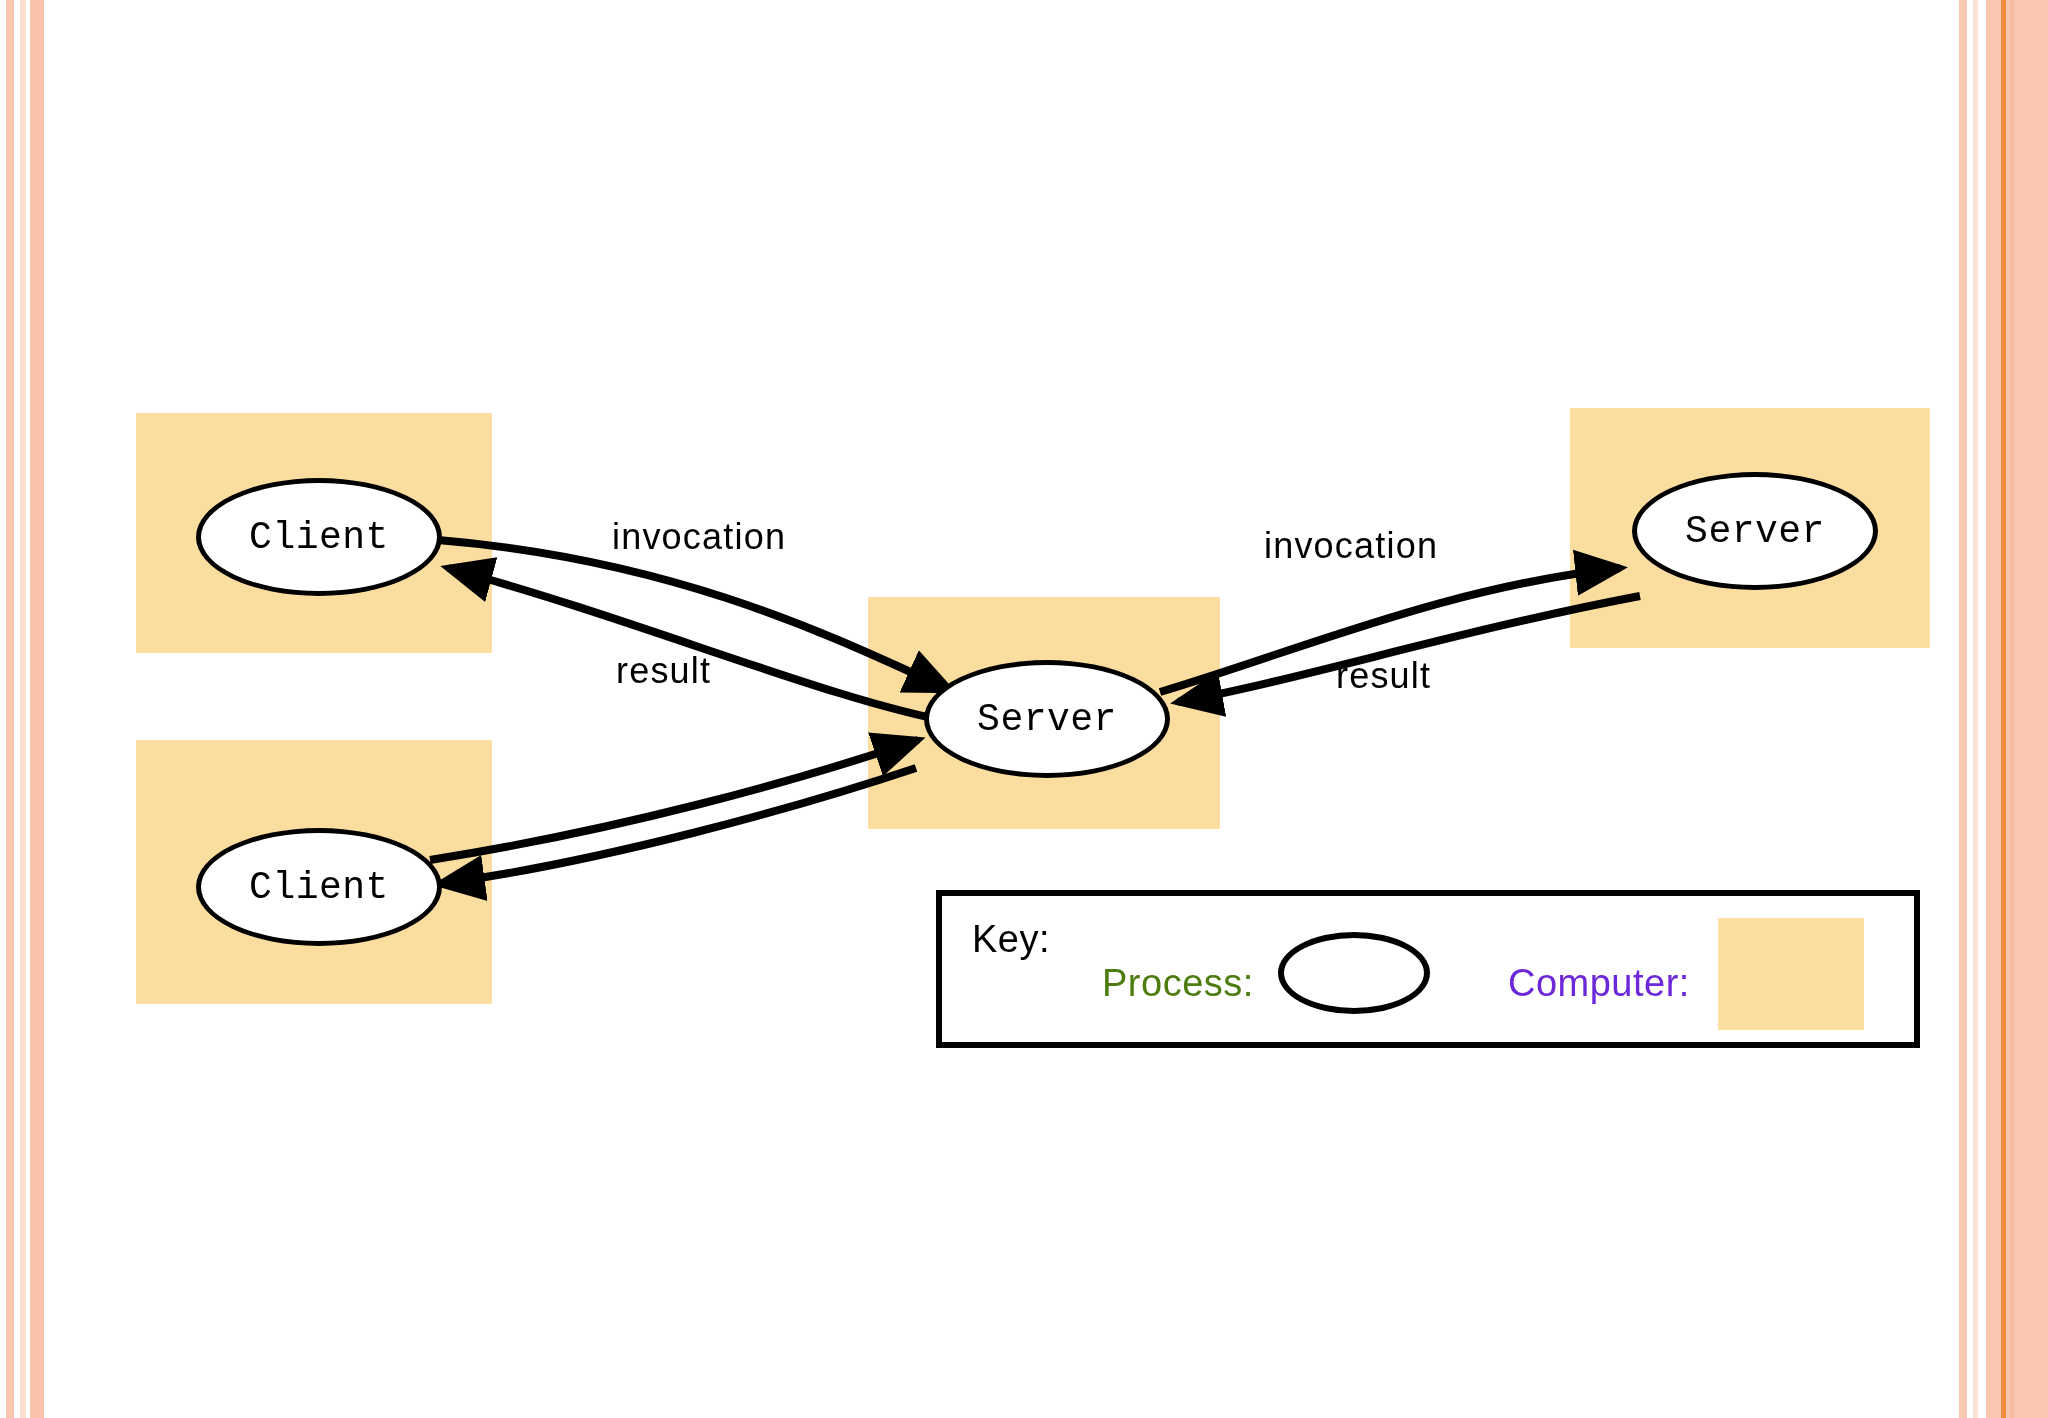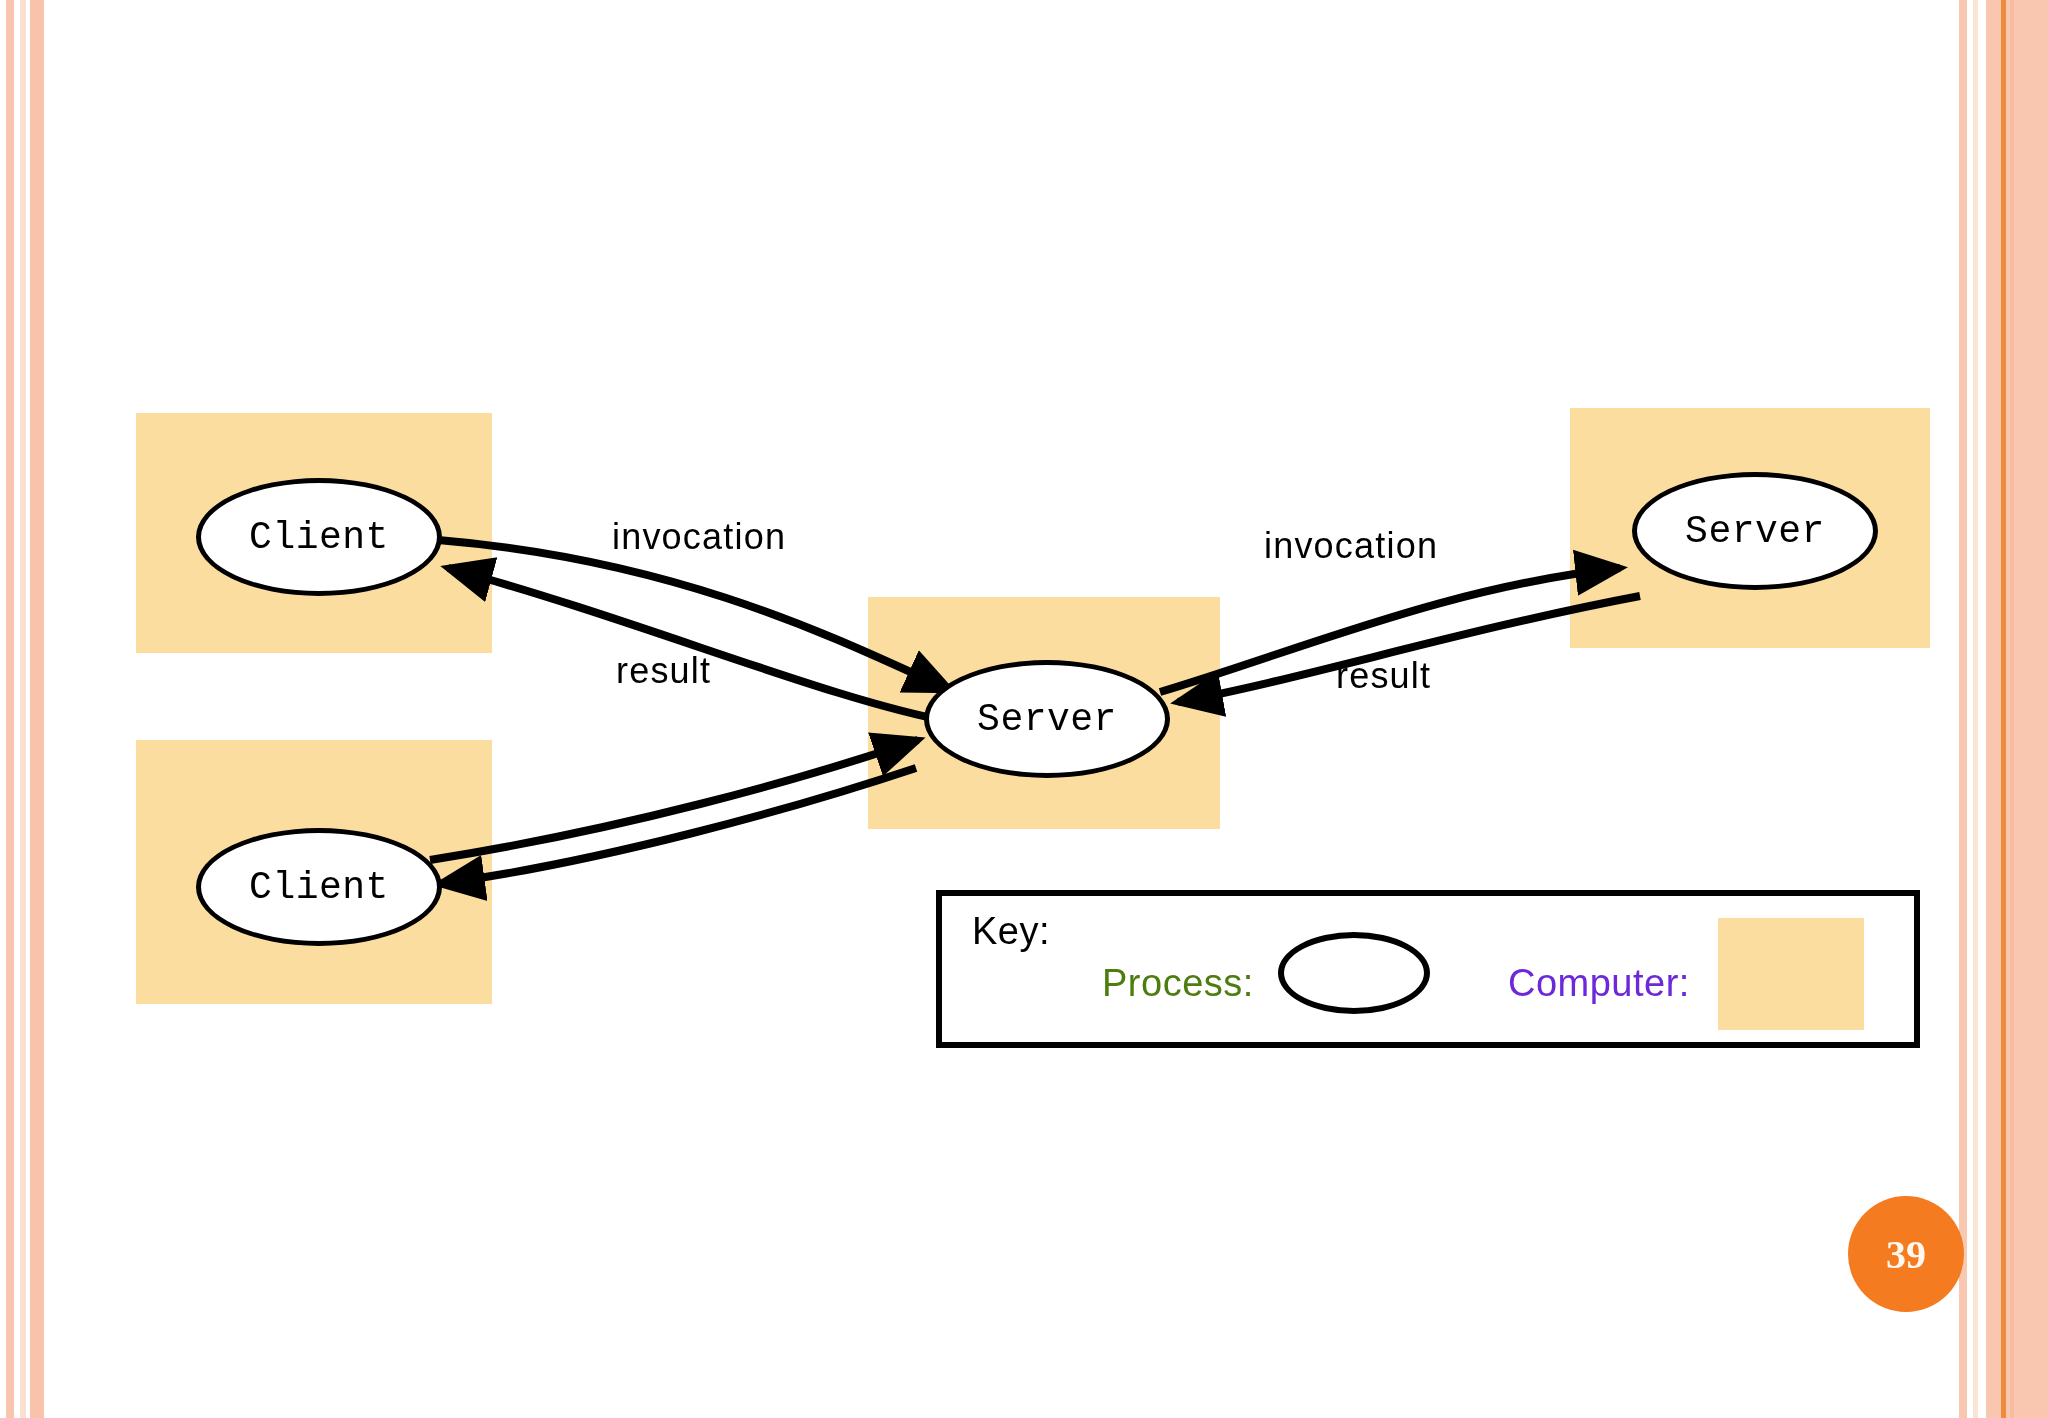--- a/index.html
+++ b/index.html
@@ -99,21 +99,21 @@
     top: 890px;
     width: 984px;
     height: 158px;
     border: 6px solid #000000;
     background: #ffffff;
     box-sizing: border-box;
   }
   .key-title {
     position: absolute;
     left: 30px;
-    top: 14px;
+    top: 22px;
     font-size: 38px;
     color: #000000;
     letter-spacing: 0.5px;
   }
   .key-process-label {
     position: absolute;
     left: 160px;
     top: 66px;
     font-size: 38px;
     color: #4d7c0f;
@@ -228,17 +228,14 @@
   </div>
 
   <div class="key-box">
     <div class="key-title">Key:</div>
     <div class="key-process-label">Process:</div>
     <div class="key-process-shape"></div>
     <div class="key-computer-label">Computer:</div>
     <div class="key-computer-shape"></div>
   </div>
 
-  <div class="page-badge">
-    <span>39</span>
-  </div>
 
 </div>
 
 </body></html>

